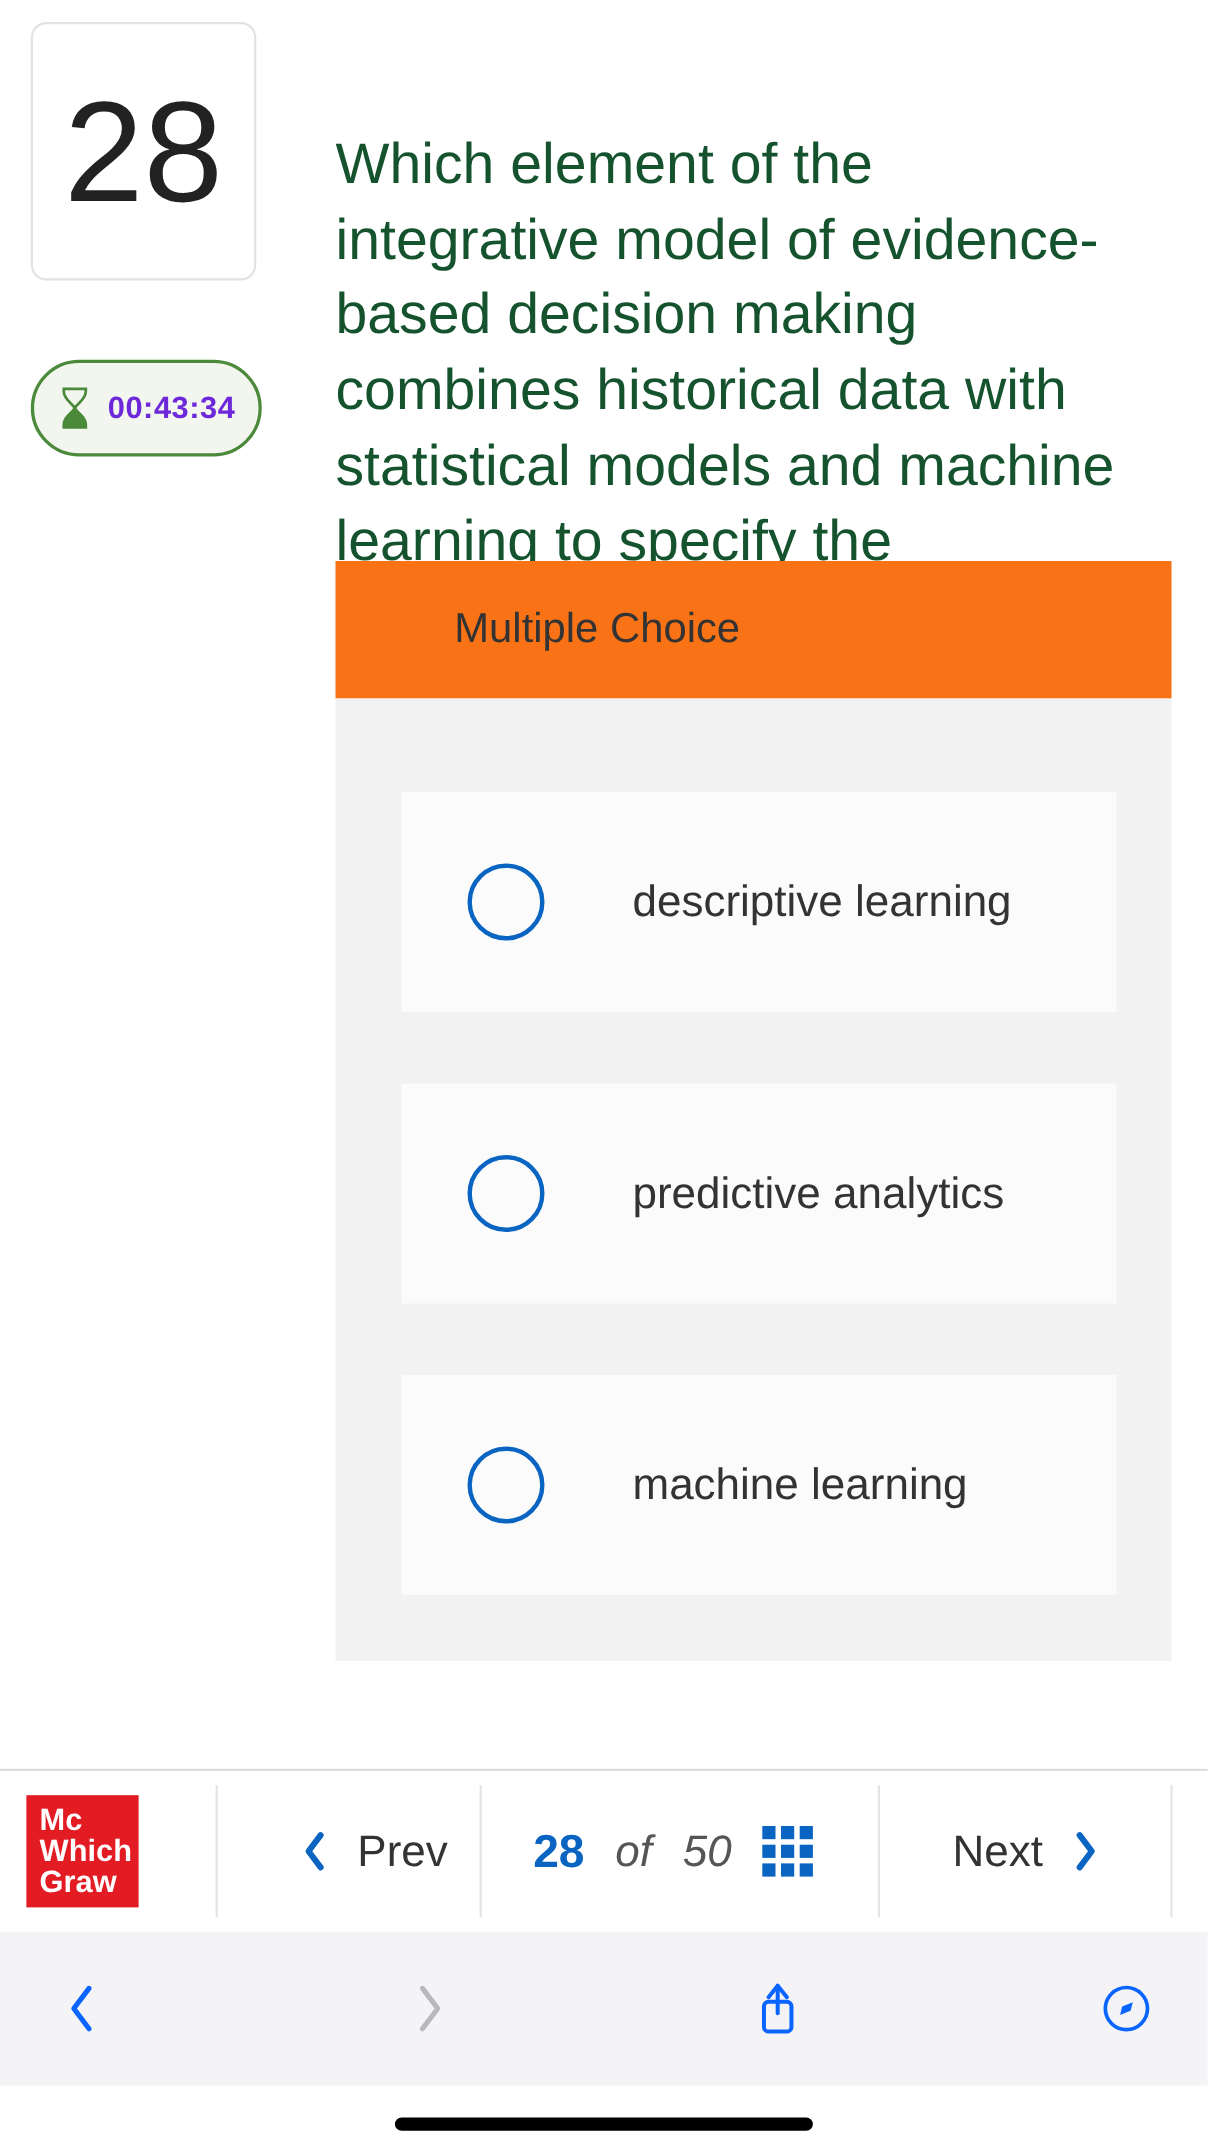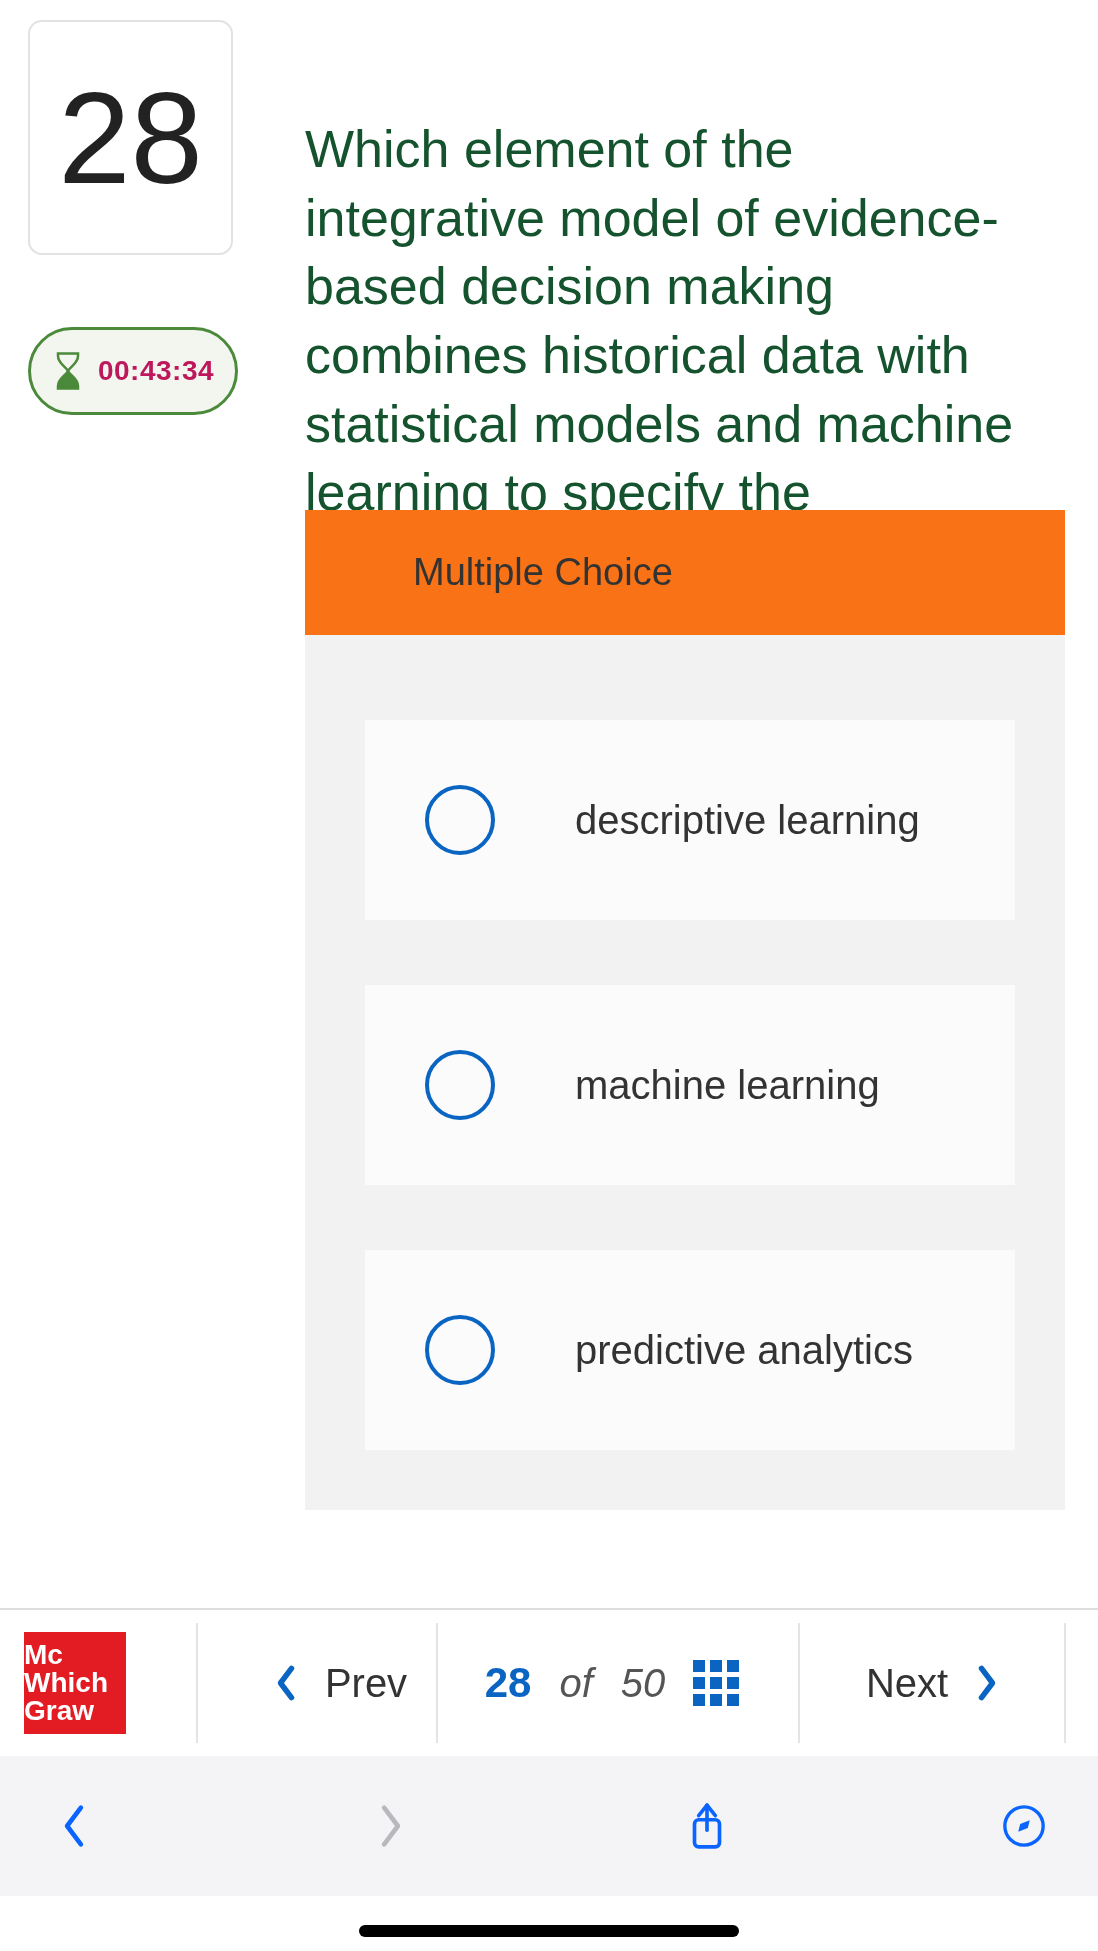--- a/index.html
+++ b/index.html
@@ -8,21 +8,21 @@
   .content { padding: 20px 0 0 28px; }
   .qnum-box {
     width: 205px; height: 235px; border: 2px solid #e2e2e2; border-radius: 14px;
     display: flex; align-items: center; justify-content: center; background: #fff;
   }
   .qnum { font-size: 130px; font-weight: 400; color: #222; line-height: 1; }
   .timer-pill {
     margin-top: 72px; width: 210px; height: 88px; border: 3px solid #4a8a3a; border-radius: 44px;
     background: #f3f6ef; display: flex; align-items: center; justify-content: center; gap: 14px;
   }
-  .timer-text { font-size: 28px; font-weight: 700; color: #be185d; letter-spacing: 0.5px; }
+  .timer-text { font-size: 28px; font-weight: 700; color: #6d28d9; letter-spacing: 0.5px; }
   .hourglass-svg { width: 32px; height: 40px; }
   .question-text {
     position: absolute; left: 305px; top: 115px; width: 720px;
     font-size: 52px; line-height: 1.32; color: #14532d; font-weight: 400;
   }
   .mc-area { position: absolute; left: 305px; top: 510px; width: 760px; }
   .mc-header {
     background: #f97316; height: 125px; display: flex; align-items: center; padding-left: 108px;
     font-size: 38px; color: #333;
   }
@@ -35,21 +35,21 @@
   .radio-circle {
     width: 70px; height: 70px; border: 4px solid #0a64c2; border-radius: 50%; flex-shrink: 0;
   }
   .option-label { font-size: 40px; color: #333; line-height: 1.15; }
   .quiz-footer {
     position: absolute; left: 0; top: 1608px; width: 1098px; height: 148px;
     border-top: 2px solid #ddd; background: #fff; display: flex; align-items: center;
   }
   .logo-box {
     width: 102px; height: 102px; background: #e31b23; color: #fff; margin-left: 24px;
-    display: flex; flex-direction: column; justify-content: center; padding-left: 0;
+    display: flex; flex-direction: column; justify-content: center; padding-left: 12px;
     font-weight: 700; line-height: 1;
   }
   .logo-box .l1 { font-size: 28px; }
   .logo-box .l2 { font-size: 28px; }
   .logo-box .l3 { font-size: 28px; }
   .nav-seg {
     height: 120px; border-left: 2px solid #e4e4e4; display: flex; align-items: center; justify-content: center;
   }
   .prev-seg { margin-left: 70px; width: 240px; gap: 28px; padding-left: 48px; }
   .mid-seg { width: 350px; gap: 28px; }
@@ -95,25 +95,25 @@
 
   <div class="mc-area">
     <div class="mc-header">Multiple Choice</div>
     <div class="mc-body">
       <div class="option">
         <div class="radio-circle"></div>
         <div class="option-label">descriptive learning</div>
       </div>
       <div class="option">
         <div class="radio-circle"></div>
-        <div class="option-label">machine learning</div>
+        <div class="option-label">predictive analytics</div>
       </div>
       <div class="option">
         <div class="radio-circle"></div>
-        <div class="option-label">predictive analytics</div>
+        <div class="option-label">machine learning</div>
       </div>
     </div>
   </div>
 
   <div class="quiz-footer">
     <div class="logo-box">
       <span class="l1">Mc</span>
       <span class="l2">Which</span>
       <span class="l3">Graw</span>
     </div>

